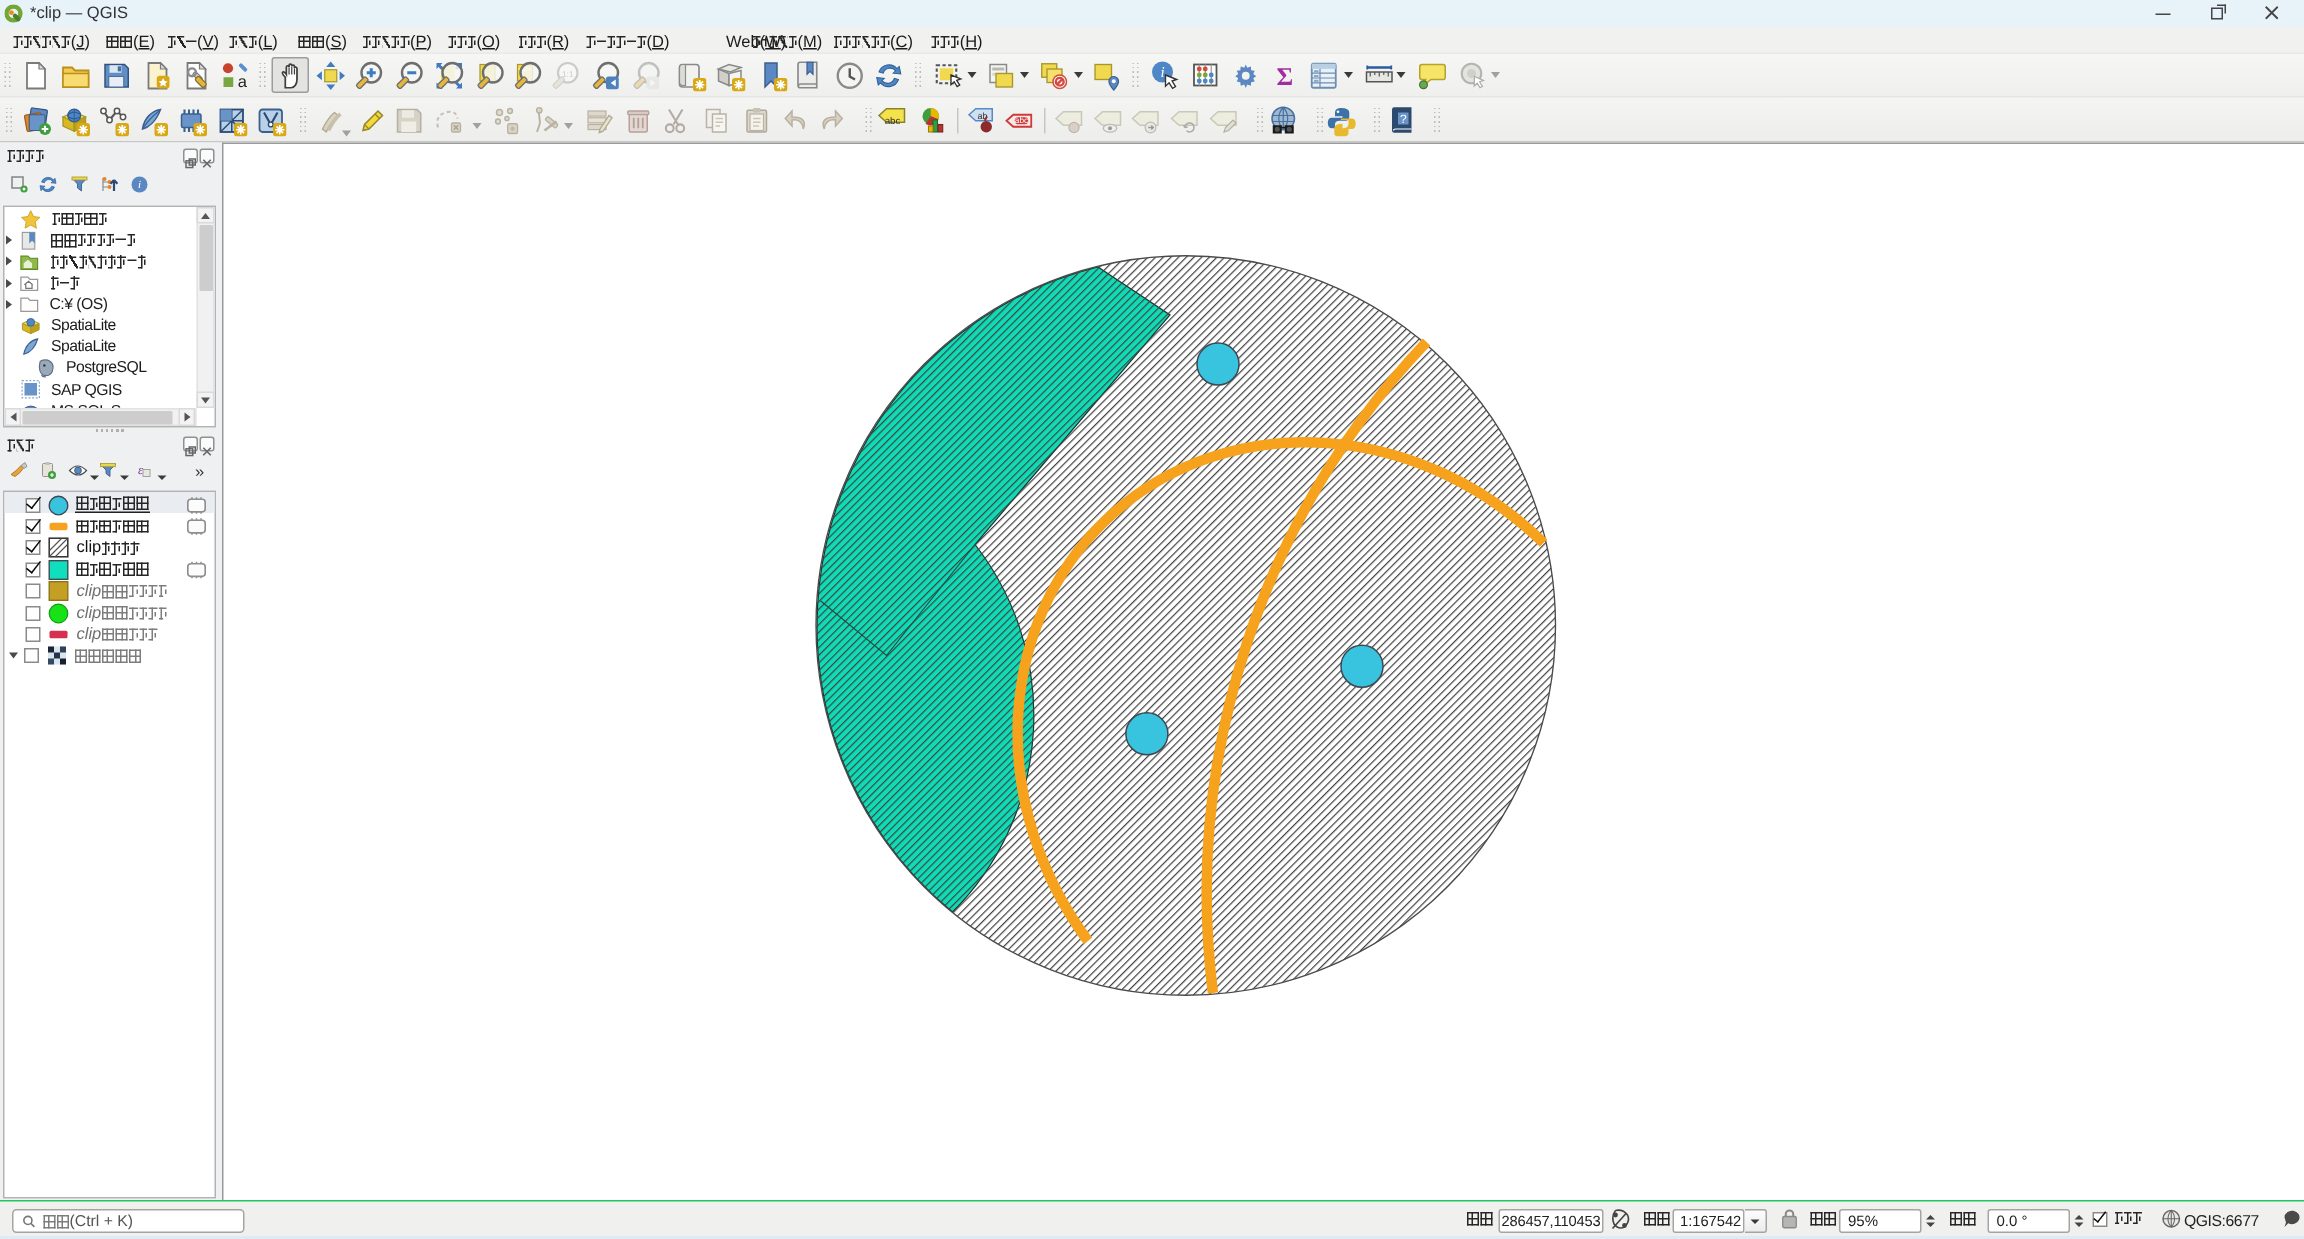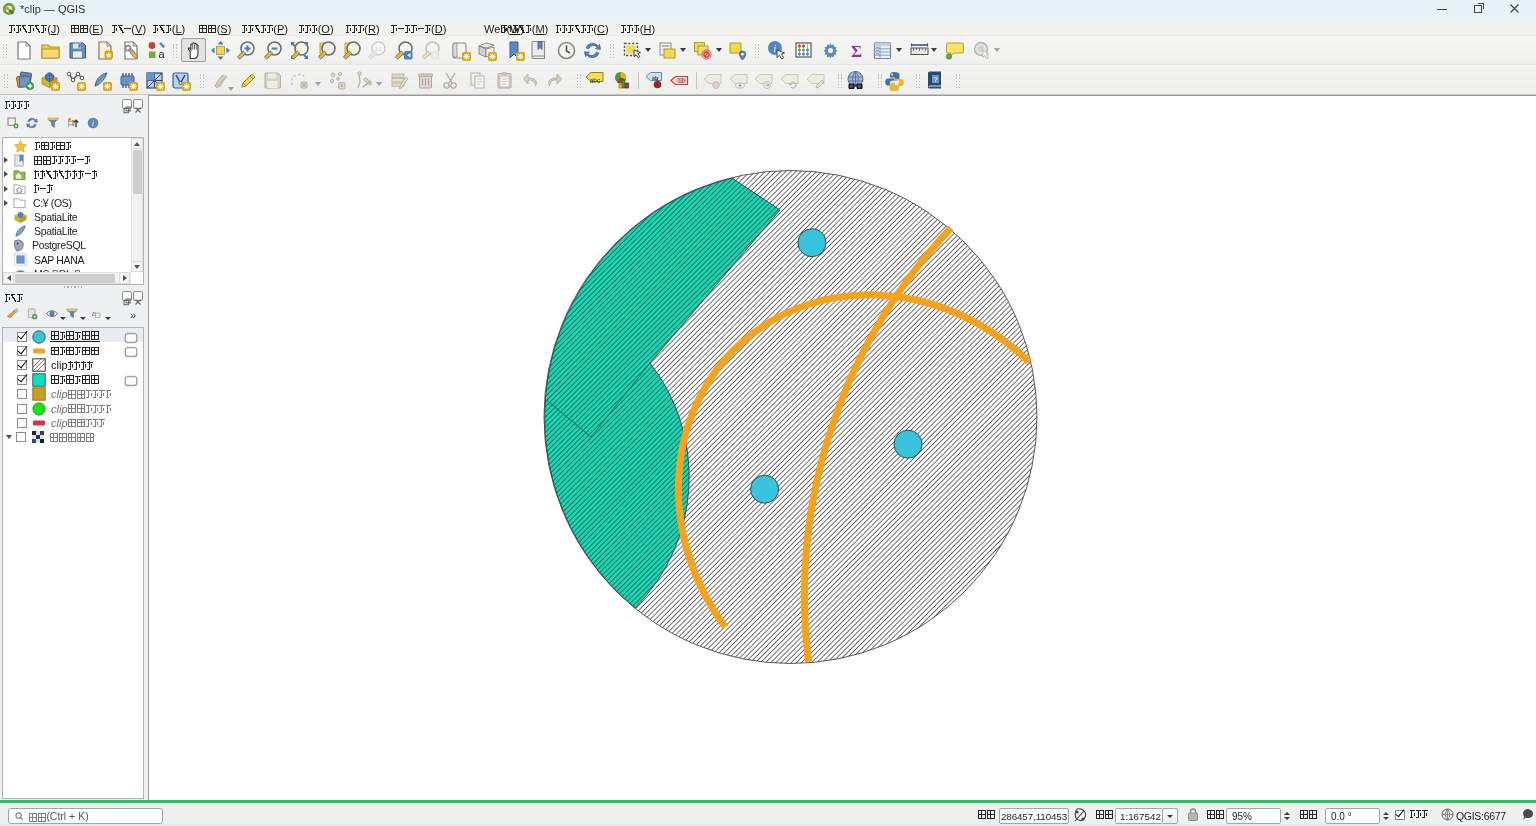--- a/index.html
+++ b/index.html
@@ -46,21 +46,21 @@
 .treerow{position:absolute;left:0;height:14.2px;display:flex;align-items:center;font-size:10.5px;letter-spacing:-0.35px;color:#1c1c1c;white-space:nowrap}
 .layrow{position:absolute;left:0;height:14.4px;display:flex;align-items:center;font-size:11px;color:#111;white-space:nowrap}
 .cb{width:10px;height:10px;border:1px solid #8b8b8b;background:#fff;margin-right:5px;position:relative;flex:none}
 .cb.on:before{content:"";position:absolute;left:1.5px;top:-3.5px;width:4px;height:8.5px;border:solid #0a0a0a;border-width:0 1.9px 1.9px 0;transform:rotate(38deg)}
 .exp{width:0;height:0;border-top:3.5px solid transparent;border-bottom:3.5px solid transparent;border-left:4.5px solid #4a4a4a;flex:none}
 .expd{width:0;height:0;border-left:3.5px solid transparent;border-right:3.5px solid transparent;border-top:4.5px solid #4a4a4a;flex:none}
 .badge{position:absolute;width:14px;height:12px}
 .sbV,.sbH{position:absolute;background:#f1f1f1;border:1px solid #e2e2e2}
 .sbBtn{position:absolute;background:#f3f3f3;border:1px solid #dadada;display:flex;align-items:center;justify-content:center}
 .thumb{position:absolute;background:#cdcdcd;border-radius:1px}
-#status{left:0;top:800px;width:1536px;height:24px;background:#f0f0ef;border-top:3px solid #22c55e;font-size:11px;color:#222}
+#status{left:0;top:800px;width:1536px;height:24px;background:#f0f0ef;border-top:1px solid #22c55e;font-size:11px;color:#222}
 #bottomedge{left:0;top:824px;width:1536px;height:2px;background:#dcebf6}
 .sbox{position:absolute;background:#fff;border:1px solid #a5a5a5;border-radius:2px;font-size:10.5px;color:#222;display:flex;align-items:center}
 .slabel{position:absolute;display:flex;align-items:center}
 .spin b{display:block;width:0;height:0;border-left:3px solid transparent;border-right:3px solid transparent;margin:1px 0}
 .spin b.up{border-bottom:3.5px solid #444}
 .spin b.dn{border-top:3.5px solid #444}
 </style></head><body>
 <div id="app">
 <svg width="0" height="0" style="position:absolute">
       <defs>
@@ -751,38 +751,38 @@
         <span>SpatiaLite</span>
       </div>
 <div class="treerow" style="top:129.2px;left:2px;width:128px">
         <div style="width:9px;flex:none"></div>
         <div style="width:3px;flex:none"></div>
         <svg width="13" height="13" viewBox="0 0 14 14" style="flex:none;margin-right:7px">
           <path d="M12,1 C7,2 3,6 2,12 C6,11 10,8 12,1 z" fill="#7ba7d4" stroke="#3a608e" stroke-width="0.8"></path>
         </svg>
         <span>SpatiaLite</span>
       </div>
-<div class="treerow" style="top:143.39999999999998px;left:0;width:128px">
+<div class="treerow" style="top:143.39999999999998px;left:12px;width:128px">
         <div style="width:9px;flex:none"></div>
         <div style="width:3px;flex:none"></div>
         <svg width="13" height="13" viewBox="0 0 14 14" style="flex:none;margin-right:7px">
           <path d="M3,2 q4,-2 7,0 q3,2 2,6 q-0.5,3 -3,4 q-3,1 -5,-1 q-2.5,-2.5 -1,-9 z" fill="#9aa8b8" stroke="#5a6e85" stroke-width="0.8"></path>
           <circle cx="6" cy="5" r="0.9" fill="#2a3a4a"></circle>
           <path d="M4,12 q1,1.5 3,1" fill="none" stroke="#5a6e85" stroke-width="0.9"></path>
         </svg>
         <span>PostgreSQL</span>
       </div>
 <div class="treerow" style="top:157.6px;left:2px;width:128px">
         <div style="width:9px;flex:none"></div>
         <div style="width:3px;flex:none"></div>
         <svg width="13" height="13" viewBox="0 0 14 14" style="flex:none;margin-right:7px">
           <rect x="2.5" y="2.5" width="9" height="9" fill="#6a94c8"></rect>
           <rect x="0.8" y="0.8" width="12.4" height="12.4" fill="none" stroke="#8aa8c8" stroke-width="0.9" stroke-dasharray="1.4 1.2"></rect>
         </svg>
-        <span>SAP HANA</span>
+        <span>SAP QGIS</span>
       </div>
 <div class="treerow" style="top:171.8px;left:2px;width:128px">
         <div style="width:9px;flex:none"></div>
         <div style="width:3px;flex:none"></div>
         <svg width="13" height="13" viewBox="0 0 14 14" style="flex:none;margin-right:7px">
           <path d="M2,6 q5,-4 10,0 q-5,4 -10,0 z" fill="#5b88c2" stroke="#3c5e8e" stroke-width="0.7"></path>
           <path d="M3,9 q4,3 8,0" fill="none" stroke="#3c5e8e" stroke-width="1"></path>
         </svg>
         <span>MS SQL S</span>
       </div>

